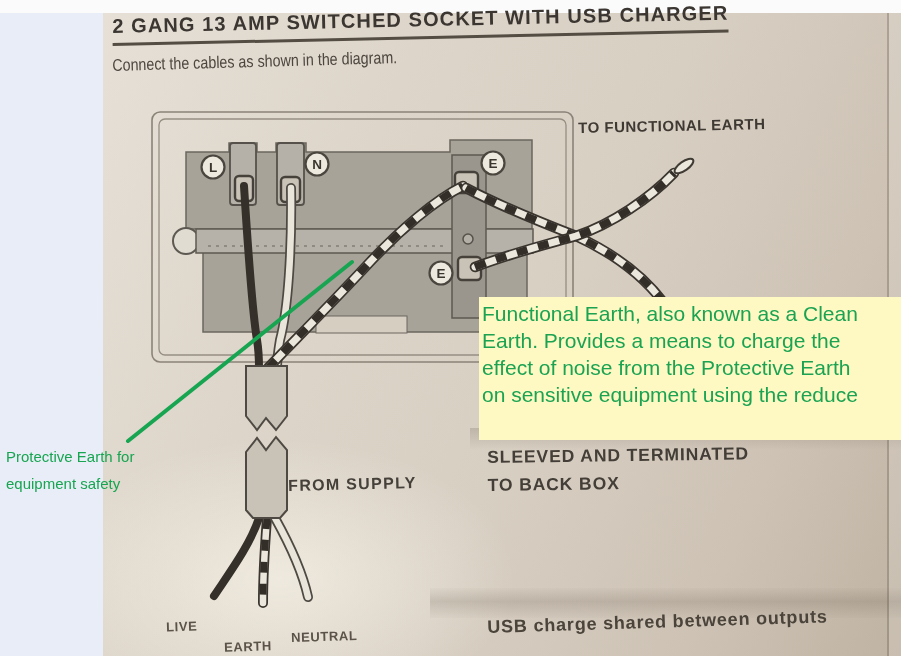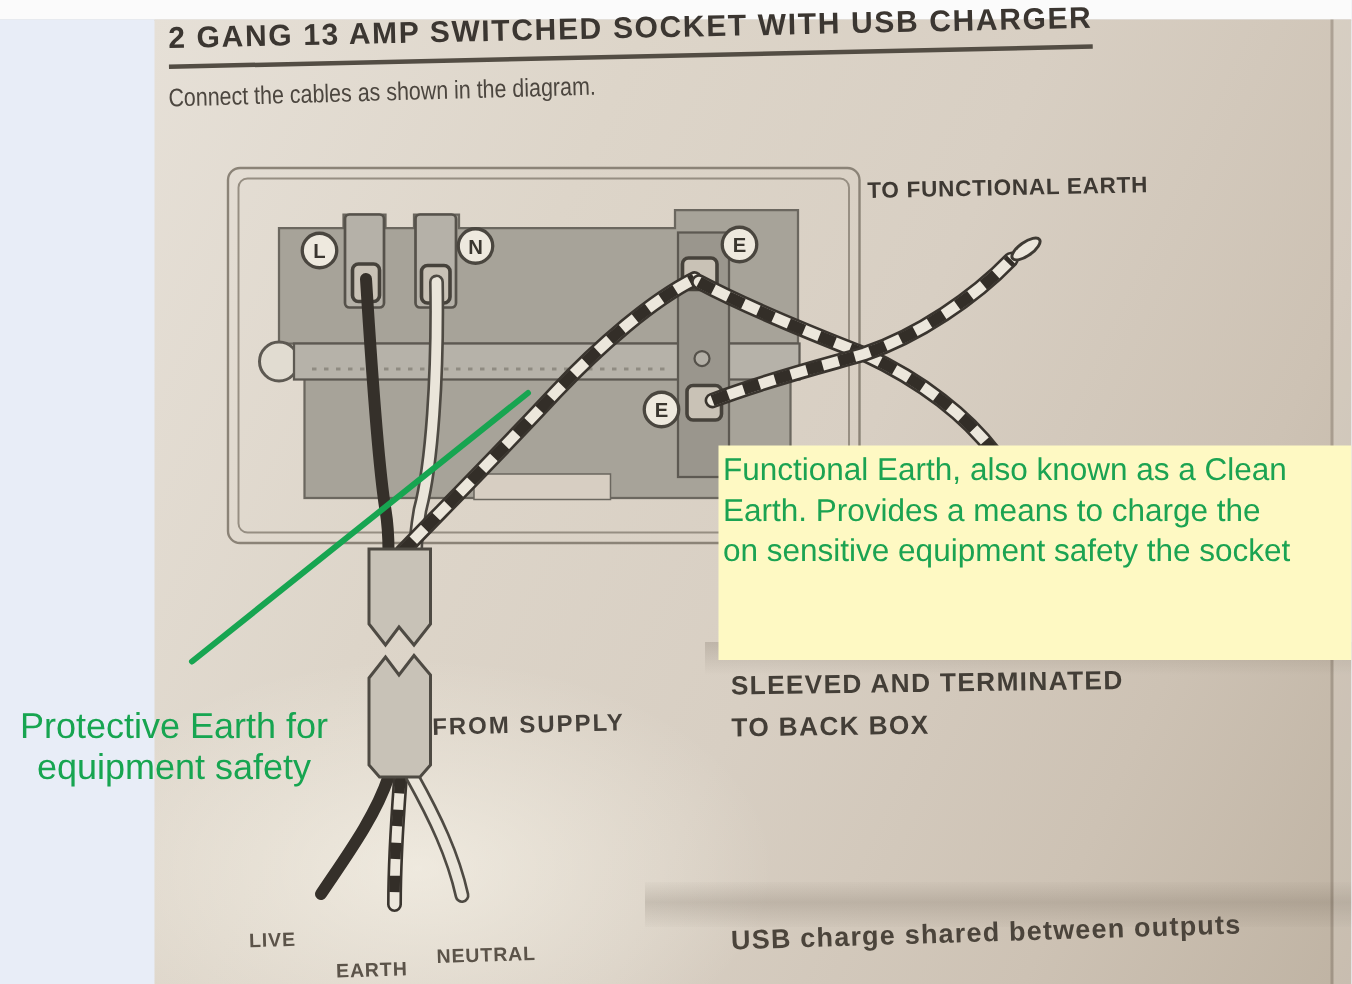--- a/index.html
+++ b/index.html
@@ -42,22 +42,22 @@
   .sleeved{left:487px;top:443px;font-size:17.5px;font-weight:bold;letter-spacing:0.9px;line-height:28px;color:#433e37;
     transform:rotate(-0.8deg);transform-origin:left top;}
   .usb-note{left:487px;top:617px;font-size:18px;font-weight:600;letter-spacing:0.8px;color:#4b443b;
     transform:rotate(-1.8deg);transform-origin:left top;}
   .wire-lbl{font-size:13px;font-weight:bold;letter-spacing:0.6px;color:#5b5349;transform:rotate(-1.8deg);}
   .lbl-live{left:166px;top:619px;}
   .lbl-earth{left:224px;top:639px;}
   .lbl-neutral{left:291px;top:629px;}
 
   .anno-protective{
-    position:absolute;left:6px;top:443px;width:220px;text-align:center;
-    font-size:24px;line-height:27px;color:#17a551;white-space:nowrap;margin-top:28px;
+    position:absolute;left:6px;top:443px;width:220px;
+    font-size:15px;line-height:27px;color:#17a551;white-space:nowrap;
   }
   .anno-box{
     position:absolute;left:479px;top:297px;width:422px;height:143px;background:#fef9c3;
     font-size:21px;line-height:27px;color:#1ba352;padding:3px 0 0 3px;box-sizing:border-box;
     white-space:nowrap;overflow:hidden;
   }
 </style>
 </head>
 <body>
 
@@ -167,20 +167,21 @@
     <div>TO BACK BOX</div>
   </div>
   <div class="lbl usb-note">USB charge shared between outputs</div>
   <div class="lbl wire-lbl lbl-live">LIVE</div>
   <div class="lbl wire-lbl lbl-earth">EARTH</div>
   <div class="lbl wire-lbl lbl-neutral">NEUTRAL</div>
 
   <div class="anno-box">
     <div>Functional Earth, also known as a Clean</div>
     <div>Earth. Provides a means to charge the</div>
-    <div>on sensitive equipment safety the socket</div>
+    <div>effect of noise from the Protective Earth</div>
+    <div>on sensitive equipment using the reduce</div>
   </div>
   <div class="anno-protective">
     <div>Protective Earth for</div>
     <div>equipment safety</div>
   </div>
 
 </div>
 
 </body></html>

